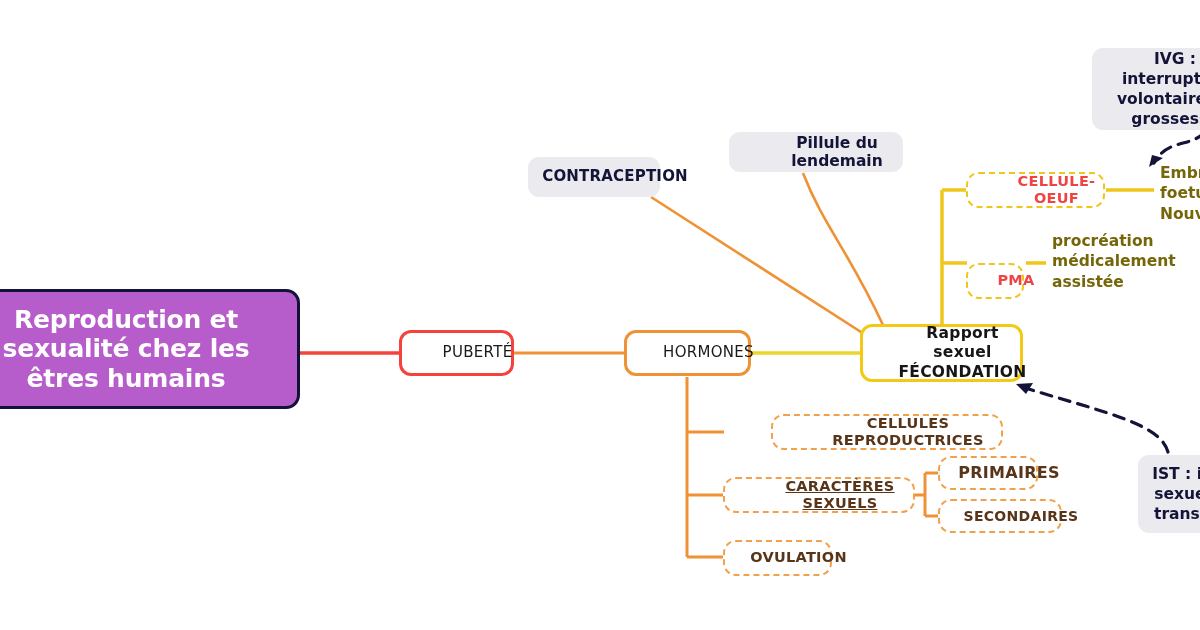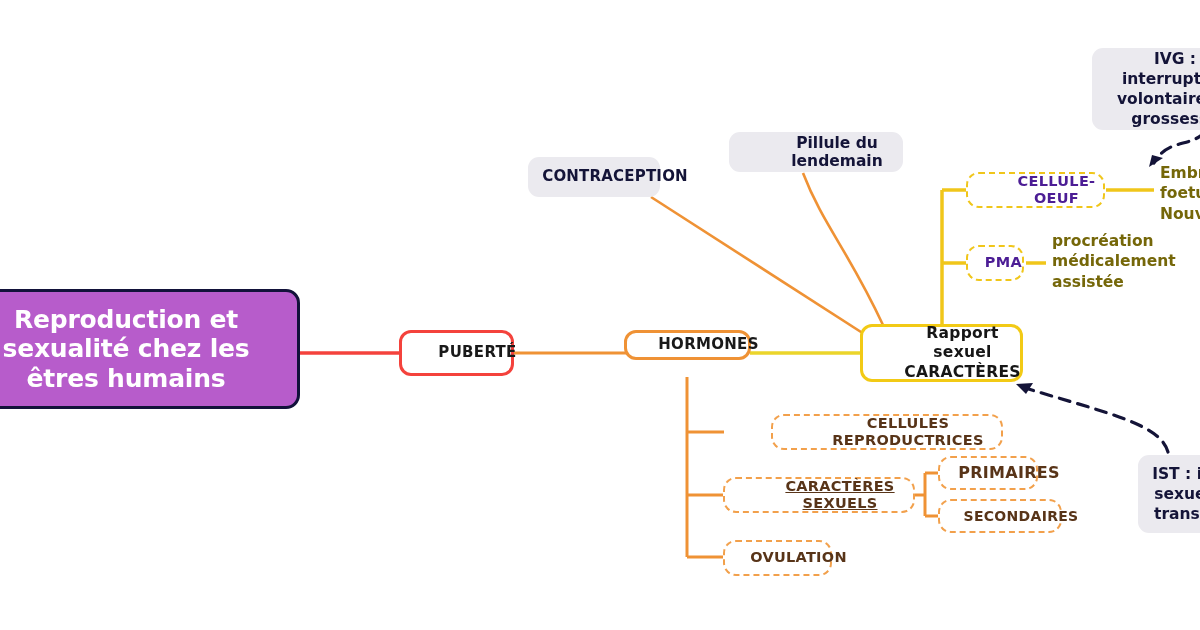--- a/index.html
+++ b/index.html
@@ -52,36 +52,36 @@
     padding: 0 14px;
   }
 
   
   .solid {
     background: #ffffff;
     border-width: 3px;
     border-style: solid;
     border-radius: 12px;
     color: #191919;
-    font-weight: 700;
+    font-weight: 400;
     font-size: 15px;
     letter-spacing: 0.3px;
   }
   .puberte {
     left: 399px;
     top: 330px;
     width: 115px;
     height: 46px;
     border-color: #f4423c;
   }
   .hormones {
     left: 624px;
     top: 330px;
     width: 127px;
-    height: 30px;
+    height: 46px;
     border-color: #ef9235;
     align-items: center;
   }
   .rapport {
     left: 860px;
     top: 324px;
     width: 163px;
     height: 58px;
     border-color: #f2ca15;
     font-size: 15.5px;
@@ -96,28 +96,28 @@
     background: #ffffff;
     border-width: 2.5px;
     border-style: dashed;
     border-radius: 13px;
     font-weight: 700;
     font-size: 14.5px;
     letter-spacing: 0.3px;
   }
   .dashed-yellow {
     border-color: #f0c61a;
-    color: #4c1d95;
+    color: #ef4444;
   }
   .dashed-orange {
     border-color: #f2a04b;
     color: #583418;
   }
   .cellule-oeuf { left: 966px; top: 172px; width: 139px; height: 36px; }
-  .pma          { left: 966px; top: 245px; width:  58px; height: 36px; justify-content: flex-end; }
+  .pma          { left: 966px; top: 263px; width:  58px; height: 36px; }
 
   .cellules-repro { left: 723px; top: 414px; width: 232px; height: 36px; margin-left: 48px; }
   .caracteres     { left: 723px; top: 477px; width: 192px; height: 36px; text-decoration: underline; }
   .ovulation      { left: 723px; top: 540px; width: 109px; height: 36px; }
   .primaires      { left: 938px; top: 456px; width: 100px; height: 34px; font-size: 16px;}
   .secondaires    { left: 938px; top: 499px; width: 124px; height: 34px; font-size: 14px;}
 
   
   .grey {
     background: #ebeaef;
@@ -223,21 +223,21 @@
     <span>PUBERTÉ</span>
   </div>
 
   <div class="node solid hormones">
     <span>HORMONES</span>
   </div>
 
   <div class="node solid rapport">
     <span style="display:block;">
       <span style="display:block;">Rapport sexuel</span>
-      <span style="display:block;">CARACTÈRES</span>
+      <span style="display:block;">FÉCONDATION</span>
     </span>
   </div>
 
   <div class="node dashed dashed-yellow cellule-oeuf">
     <span>CELLULE-OEUF</span>
   </div>
 
   <div class="node dashed dashed-yellow pma">
     <span>PMA</span>
   </div>

